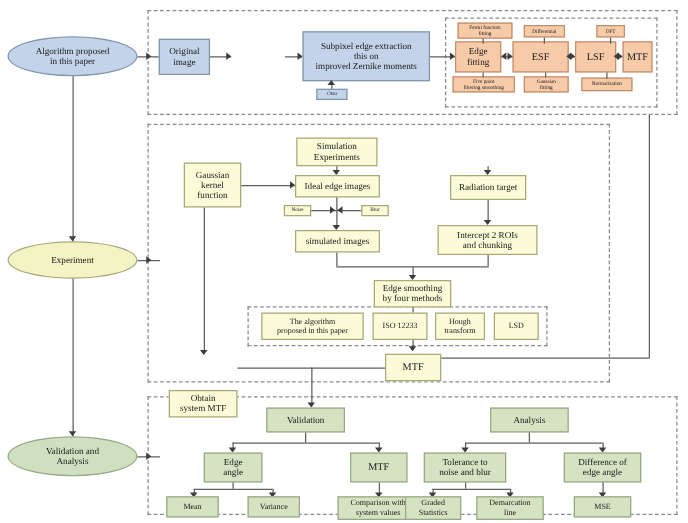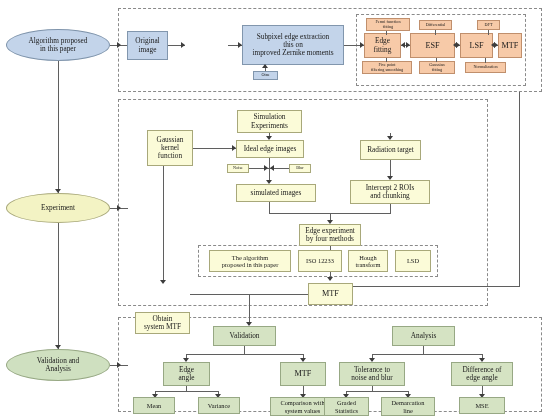--- a/index.html
+++ b/index.html
@@ -208,21 +208,21 @@
   </div>
   <div class="ln lnh" style="left:249px;top:168px;width:20px;"></div>
   <div class="ar ar-r" style="left:264px;top:165px;"></div>
 
   <div class="node yellow f4" style="left:289px;top:164px;width:22px;height:9px;">
     <span>Blur</span>
   </div>
   <div class="ln lnh" style="left:269px;top:168px;width:20px;"></div>
   <div class="ar ar-l" style="left:270px;top:165px;"></div>
 
-  <div class="node yellow f7" style="left:236px;top:184px;width:80px;height:18px;">
+  <div class="node yellow f7" style="left:236px;top:184px;width:68px;height:18px;">
     <span>simulated images</span>
   </div>
 
   <div class="ln lnv" style="left:390px;top:133px;height:6px;"></div>
   <div class="ar ar-d" style="left:387px;top:136px;"></div>
 
   <div class="node yellow f7" style="left:360px;top:140px;width:61px;height:20px;">
     <span>Radiation target</span>
   </div>
   <div class="ln lnv" style="left:390px;top:160px;height:19px;"></div>
@@ -236,21 +236,21 @@
   </div>
 
   <div class="ln lnv" style="left:269px;top:202px;height:11px;"></div>
   <div class="ln lnv" style="left:390px;top:204px;height:9px;"></div>
   <div class="ln lnh" style="left:269px;top:213px;width:122px;"></div>
   <div class="ln lnv" style="left:330px;top:213px;height:10px;"></div>
   <div class="ar ar-d" style="left:327px;top:220px;"></div>
 
   <div class="node yellow f7" style="left:299px;top:224px;width:62px;height:22px;">
     <div>
-      <span>Edge experiment</span><br>
+      <span>Edge smoothing</span><br>
       <span>by four methods</span>
     </div>
   </div>
   <div class="ln lnv" style="left:330px;top:246px;height:34px;"></div>
   <div class="ar ar-d" style="left:327px;top:277px;"></div>
 
   <div class="node yellow f6" style="left:209px;top:250px;width:82px;height:22px;">
     <div>
       <span>The algorithm</span><br>
       <span>proposed in this paper</span>

